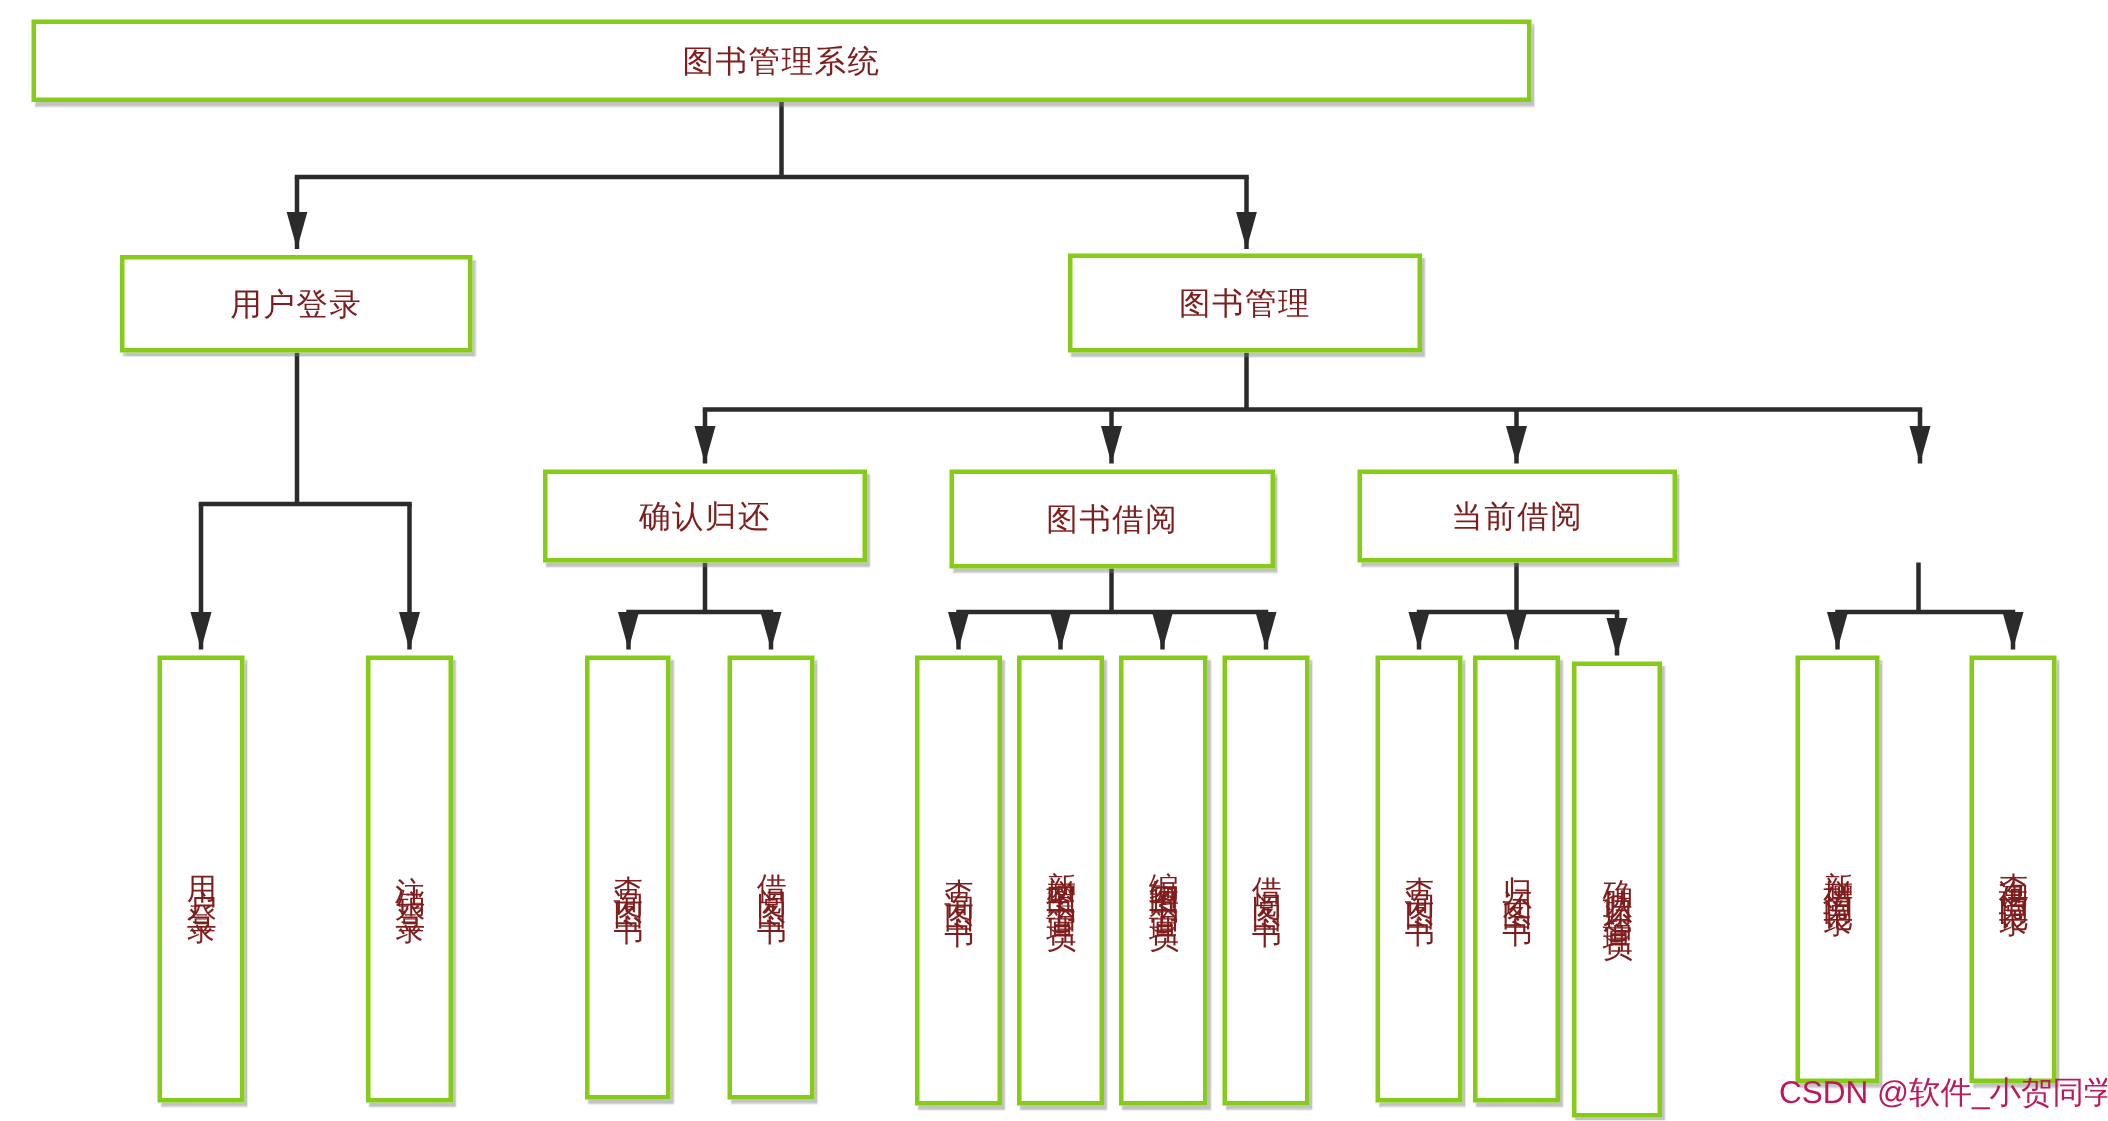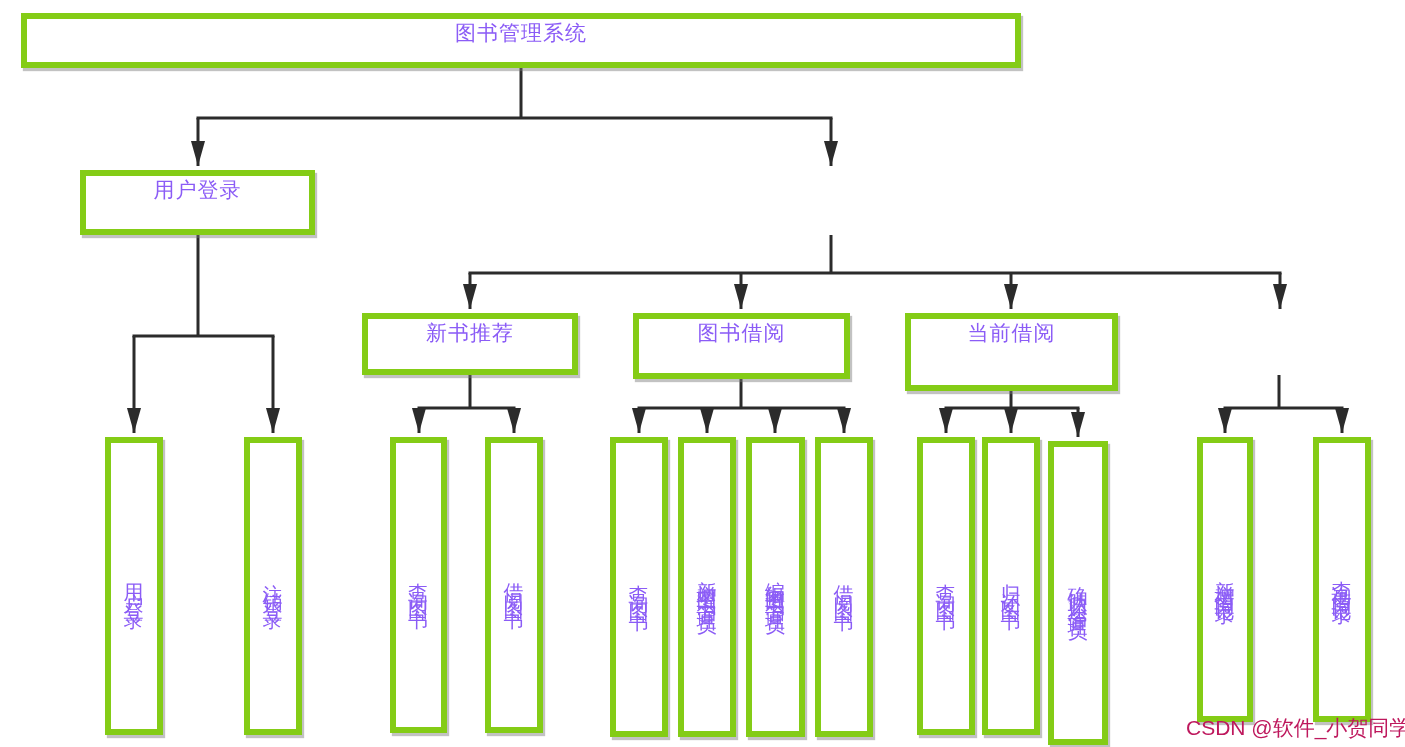--- a/index.html
+++ b/index.html
@@ -18,25 +18,26 @@
   #connectors {
     position: absolute;
     left: 0; top: 0;
     width: 1405px; height: 747px;
     z-index: 1;
   }
   .node {
     position: absolute;
     box-sizing: border-box;
     background: #ffffff;
-    border: 6px solid #84cc16;
+    border: 3px solid #84cc16;
     box-shadow: 2px 3px 1px rgba(120,120,120,0.45);
     display: flex;
+    align-items: center;
     justify-content: center;
-    color: #8b5cf6;
+    color: #7f1d1d;
     font-size: 21px;
     letter-spacing: 1px;
     z-index: 2;
     text-align: center;
   }
   .leaf {
     font-size: 20px;
   }
   .leaf .vtext {
     writing-mode: vertical-rl;
@@ -114,28 +115,31 @@
     </g>
   </svg>
 
   <div class="node" style="left:21px; top:13px; width:1000px; height:55px;">
     <span>图书管理系统</span>
   </div>
 
   <div class="node" style="left:80px; top:170px; width:235px; height:65px;">
     <span>用户登录</span>
   </div>
+  <div class="node" style="left:712px; top:169px; width:236px; height:66px;">
+    <span>图书管理</span>
+  </div>
 
   <div class="node" style="left:362px; top:313px; width:216px; height:62px;">
-    <span>新书推荐</span>
+    <span>确认归还</span>
   </div>
   <div class="node" style="left:633px; top:313px; width:217px; height:66px;">
     <span>图书借阅</span>
   </div>
-  <div class="node" style="left:905px; top:313px; width:213px; height:78px;">
+  <div class="node" style="left:905px; top:313px; width:213px; height:62px;">
     <span>当前借阅</span>
   </div>
 
   <div class="node leaf" style="left:105px; top:437px; width:58px; height:298px;">
     <span class="vtext">用户登录</span>
   </div>
   <div class="node leaf" style="left:244px; top:437px; width:58px; height:298px;">
     <span class="vtext">注销登录</span>
   </div>
 

